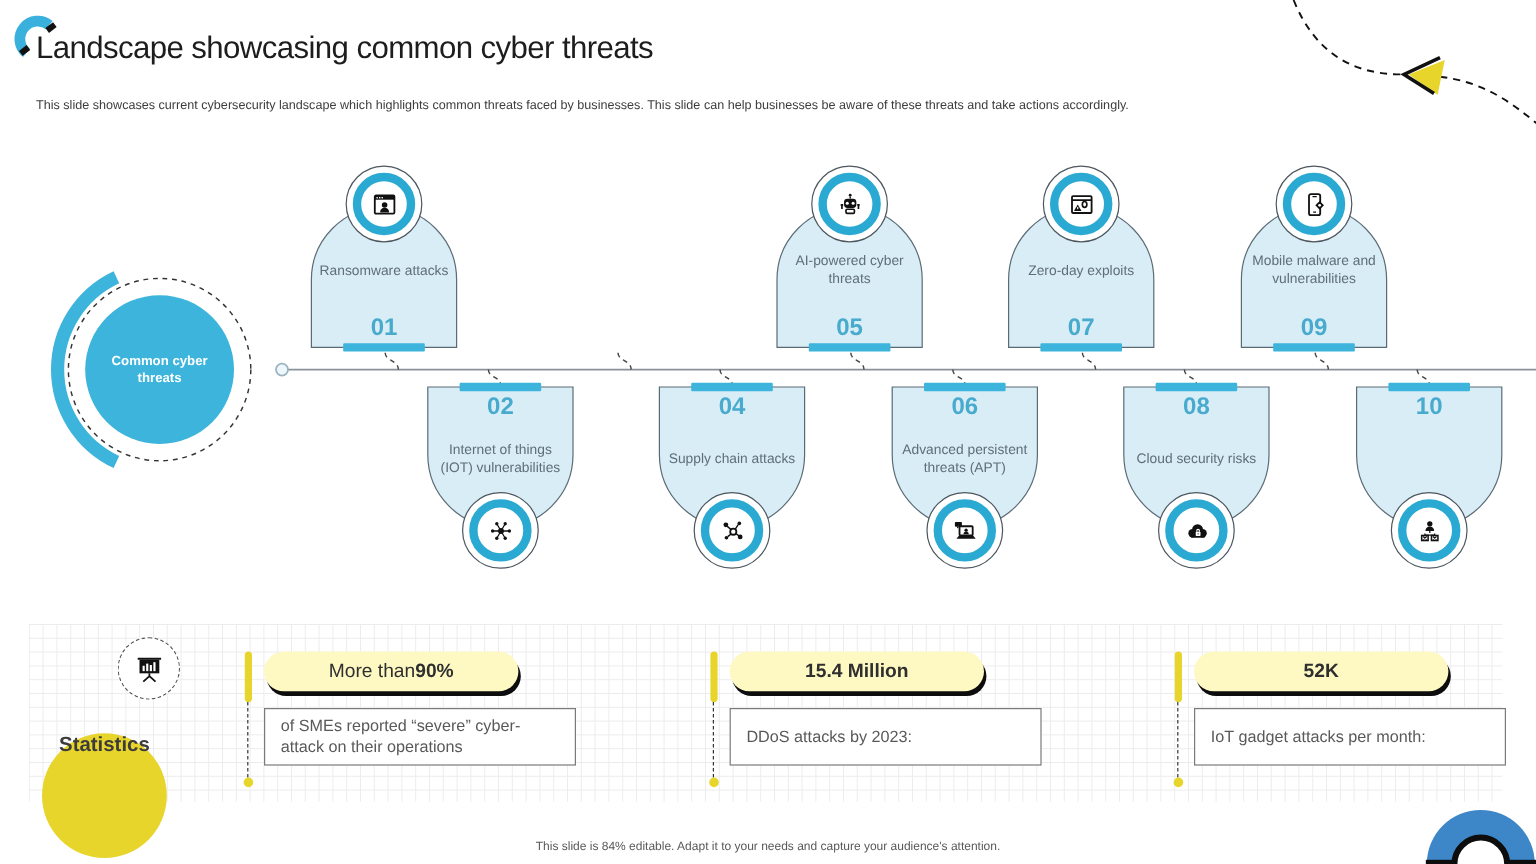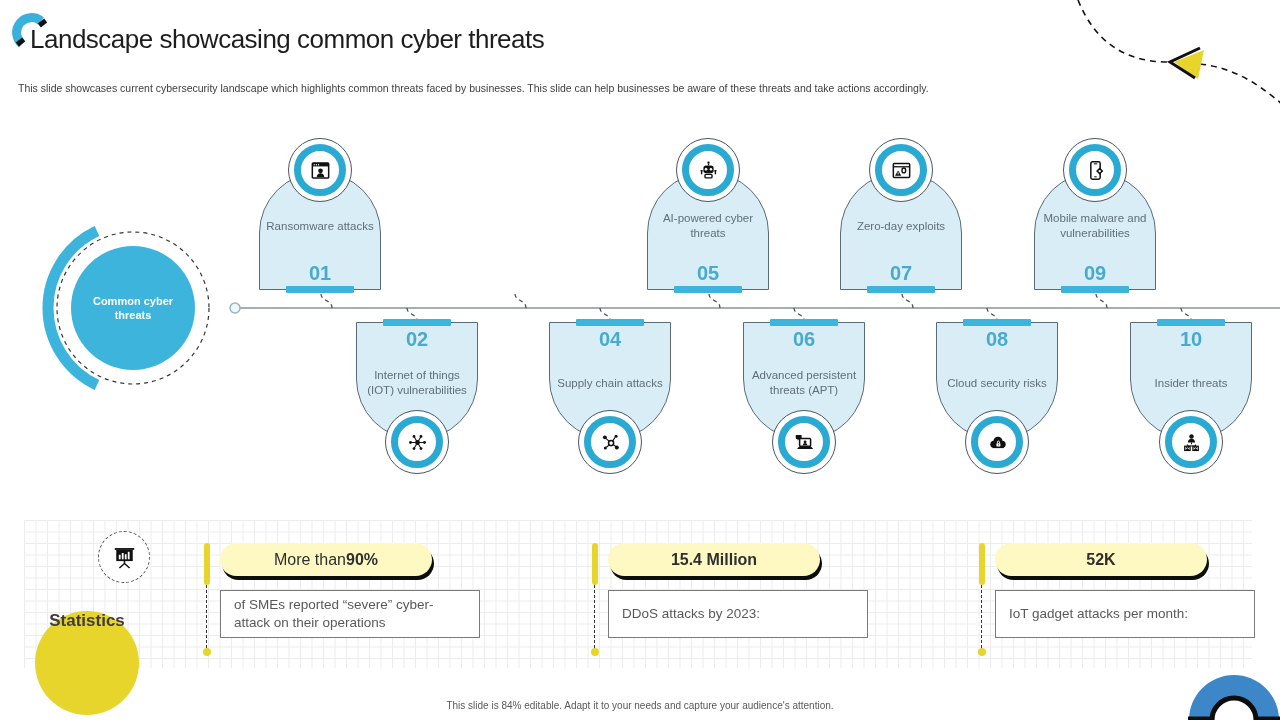--- a/index.html
+++ b/index.html
@@ -1,21 +1,21 @@
 <!DOCTYPE html>
 <html><head>
 <meta charset="utf-8">
 <style>
   html,body{margin:0;padding:0;background:#e9e9e9;}
   .slide{position:relative;width:1280px;height:720px;background:#ffffff;overflow:hidden;
          font-family:"Liberation Sans",sans-serif;color:#1d1d1d;}
   
   .logo-swirl{position:absolute;left:6px;top:4px;width:44px;height:48px;}
   .title{position:absolute;left:30px;top:24px;font-size:26px;font-weight:400;letter-spacing:-0.5px;color:#1d1d1d;white-space:nowrap;}
-  .subtitle{position:absolute;left:18px;top:82px;font-size:10.5px;color:#3d3d3d;white-space:nowrap;}
+  .subtitle{position:absolute;left:30px;top:82px;font-size:10.5px;color:#3d3d3d;white-space:nowrap;}
   .corner-curve{position:absolute;right:0;top:0;width:230px;height:110px;}
   
   svg.decor{position:absolute;left:0;top:0;width:1280px;height:720px;pointer-events:none;}
   
   .hub-circle{position:absolute;left:71px;top:246px;width:124px;height:124px;border-radius:50%;
       background:#3cb4dc;display:flex;align-items:center;text-align:center;
       color:#fff;font-weight:bold;font-size:11px;line-height:1.3;padding:0 14px;box-sizing:border-box;}
   
   .card{position:absolute;width:122px;height:118px;background:#d9edf7;border:1px solid #5b6b75;box-sizing:border-box;}
   .card.top{top:172px;border-radius:61px 61px 0 0;}
@@ -261,21 +261,20 @@
         <circle cx="9" cy="3.9" r="1.9"></circle>
         <path d="M5.9,9 c0-2.2 1.3-3.3 3.1-3.3 s3.1,1.1 3.1,3.3 z"></path>
         <path d="M9,9 v1.4 M5.5,12 h7 M5.5,10.7 v1.3 M12.5,10.7 v1.3" stroke="#111" stroke-width="0.9" fill="none"></path>
         <rect x="3.2" y="12.2" width="4.6" height="3.6" fill="none" stroke="#111" stroke-width="1.1"></rect>
         <path d="M4.2,13 l2.6,2 M6.8,13 l-2.6,2" stroke="#111" stroke-width="0.9"></path>
         <rect x="10.2" y="12.2" width="4.6" height="3.6" fill="none" stroke="#111" stroke-width="1.1"></rect>
         <path d="M11.2,13 l2.6,2 M13.8,13 l-2.6,2" stroke="#111" stroke-width="0.9"></path>
       </svg>
     </div>
       </div>
-    <div class="card-label">Insider threats</div>
     <div class="card-number">10</div>
     <div class="card-bar"></div>
   </div>
 
   <div class="grid-bg"></div>
 
   <div class="stats-circle">
     <span>Statistics</span>
   </div>
   <div class="stats-icon-circle">

